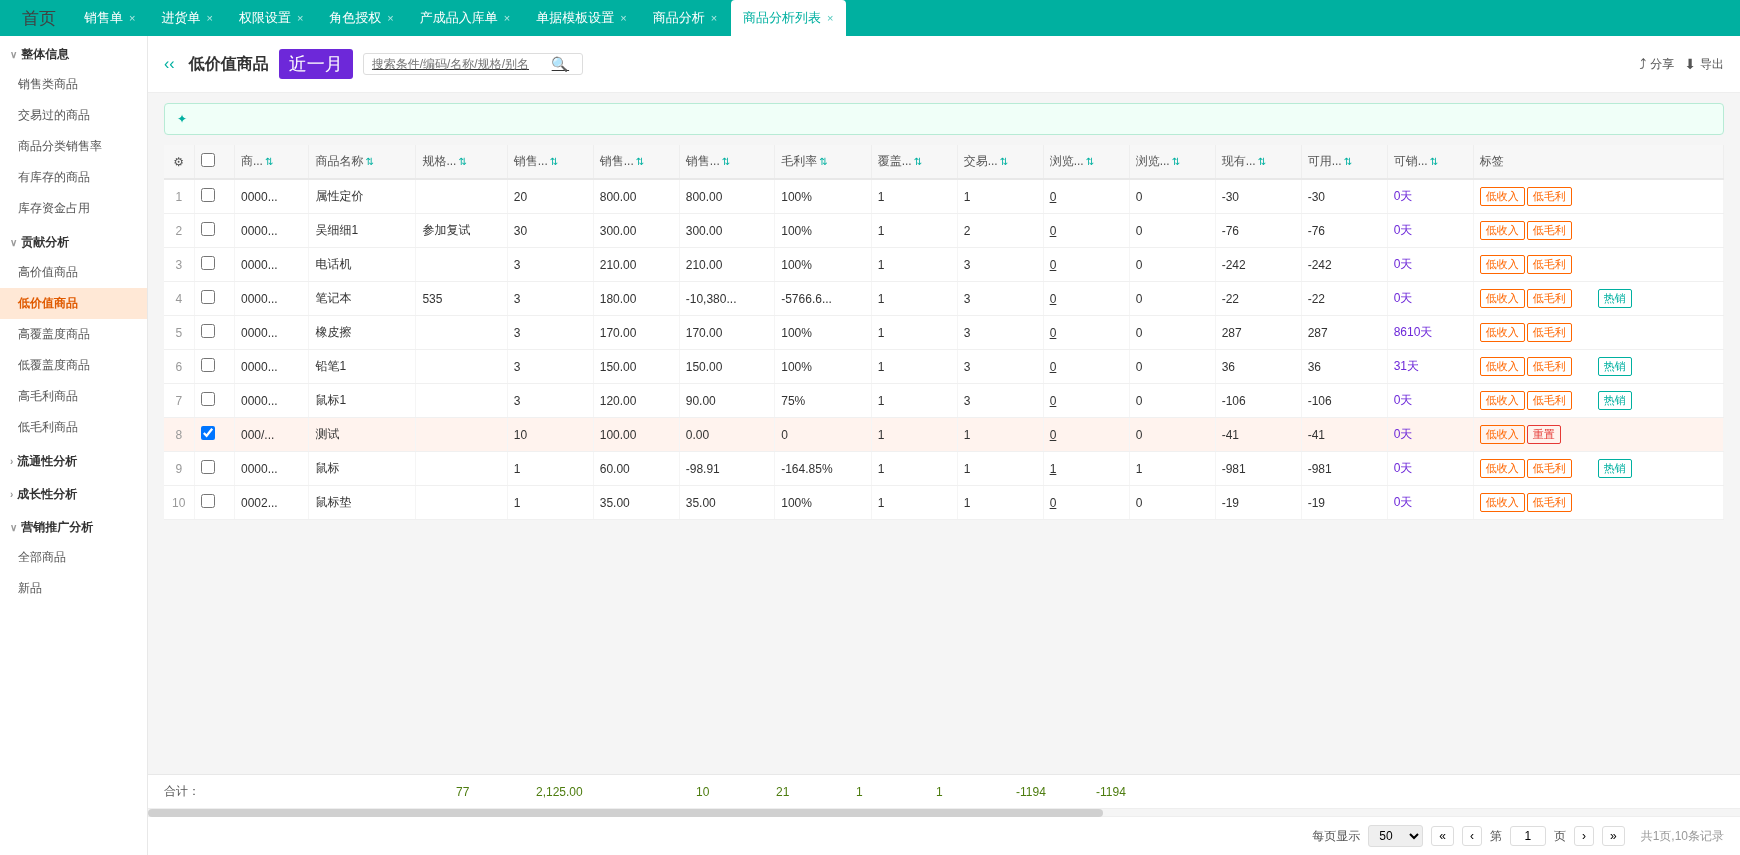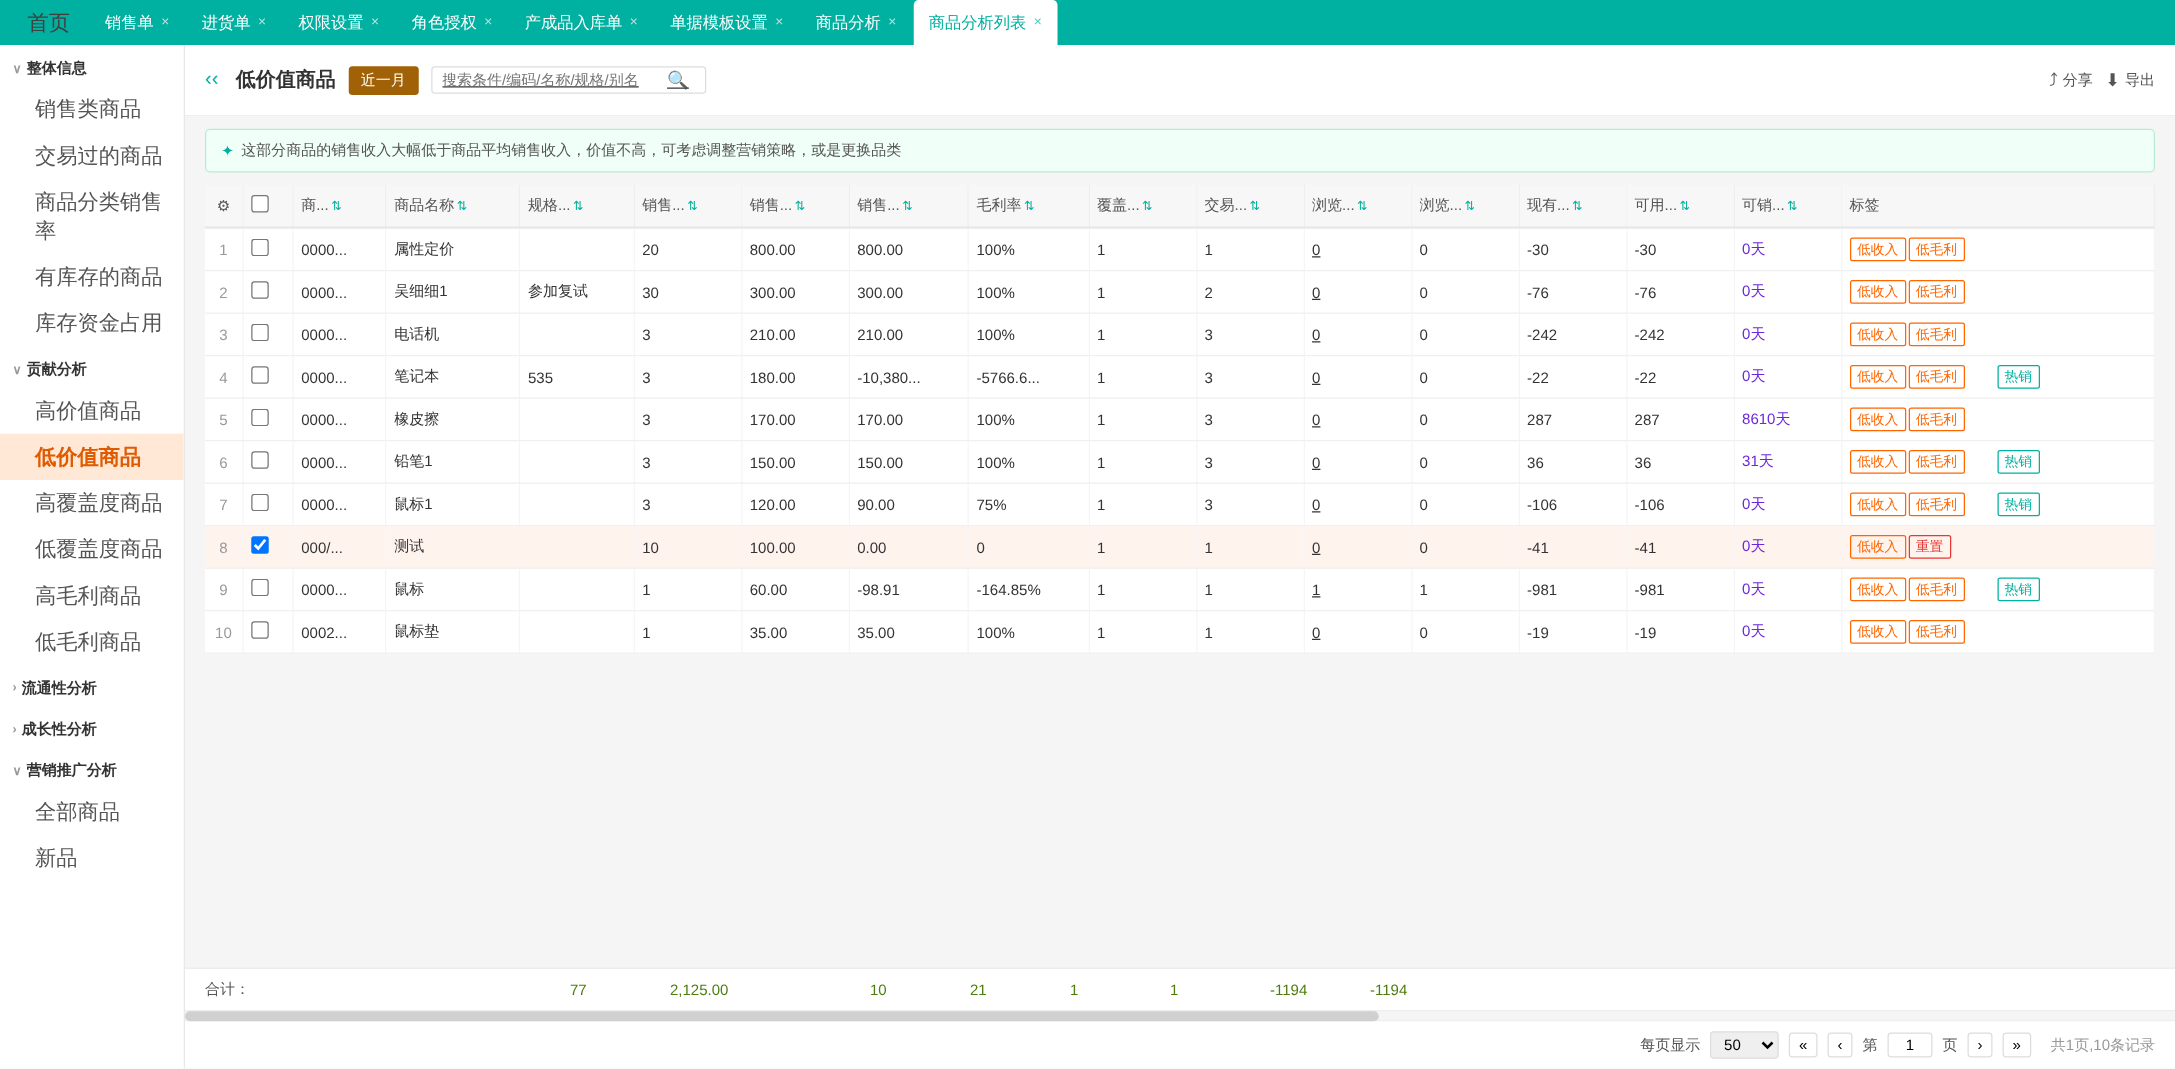--- a/index.html
+++ b/index.html
@@ -11,31 +11,31 @@
     .nav-item.active { background: #fff; color: #00b0a0; border-radius: 4px 4px 0 0; }
     .nav-item .close-x { margin-left: 6px; font-size: 11px; opacity: 0.7; }
     .nav-home { color: #404040; padding: 0 14px; font-size: 17px; }
 
     
     .main-layout { display: flex; height: calc(855px - 36px); }
 
     
     .sidebar { width: 148px; background: #fff; border-right: 1px solid #e8e8e8; overflow-y: auto; flex-shrink: 0; }
     .sidebar-section-title { color: #333; font-size: 12px; padding: 10px 10px 6px; font-weight: bold; display: flex; align-items: center; gap: 4px; }
-    .sidebar-item { padding: 7px 10px 7px 28px; cursor: pointer; color: #555; font-size: 17px; }
+    .sidebar-item { padding: 7px 10px 7px 18px; cursor: pointer; color: #555; font-size: 12px; }
     .sidebar-item.active { background: #ffe8d6; color: #e05a00; font-weight: bold; }
     .collapse-icon { font-size: 10px; color: #999; }
 
     
     .content { flex: 1; display: flex; flex-direction: column; overflow: hidden; }
 
     
     .content-header { background: #fff; padding: 10px 16px; display: flex; align-items: center; gap: 10px; border-bottom: 1px solid #eee; }
     .page-title { font-size: 16px; font-weight: bold; color: #333; }
-    .filter-btn { background: #a16207; color: #fff; border: none; border-radius: 3px; padding: 3px 10px; font-size: 12px; cursor: pointer; }
+    .filter-btn { background: #6d28d9; color: #fff; border: none; border-radius: 3px; padding: 3px 10px; font-size: 18px; cursor: pointer; }
     .search-box { display: flex; align-items: center; border: 1px solid #ddd; border-radius: 3px; padding: 2px 8px; background: #fff; width: 220px; text-decoration: underline; }
     .search-box input { border: none; outline: none; font-size: 12px; width: 180px; color: #999; }
     .search-icon { color: #00b0a0; font-size: 14px; }
     .header-right { margin-left: auto; display: flex; gap: 10px; }
     .header-btn { display: flex; align-items: center; gap: 4px; color: #555; font-size: 12px; cursor: pointer; }
 
     
     .info-banner { background: #f0fff8; border: 1px solid #b7ebd5; margin: 10px 16px; padding: 8px 12px; border-radius: 4px; color: #555; font-size: 12px; display: flex; align-items: center; gap: 6px; }
     .info-banner .icon { color: #00b0a0; }
 
@@ -172,21 +172,20 @@
         </div>
         <div class="header-btn">
           <span style="font-size:14px;">⬇</span>
           <span>导出</span>
         </div>
       </div>
     </div>
 
     <div class="info-banner">
       <span class="icon">✦</span>
-      <span>这部分商品的销售收入大幅低于商品平均销售收入，价值不高，可考虑调整营销策略，或是更换品类</span>
     </div>
 
     <div class="table-container">
       <table>
         <thead>
           <tr>
             <th class="th-gear">⚙</th>
             <th><input type="checkbox" class="checkbox" style=""></th>
             <th>商...<span class="sort-icon">⇅</span></th>
             <th>商品名称<span class="sort-icon">⇅</span></th>

